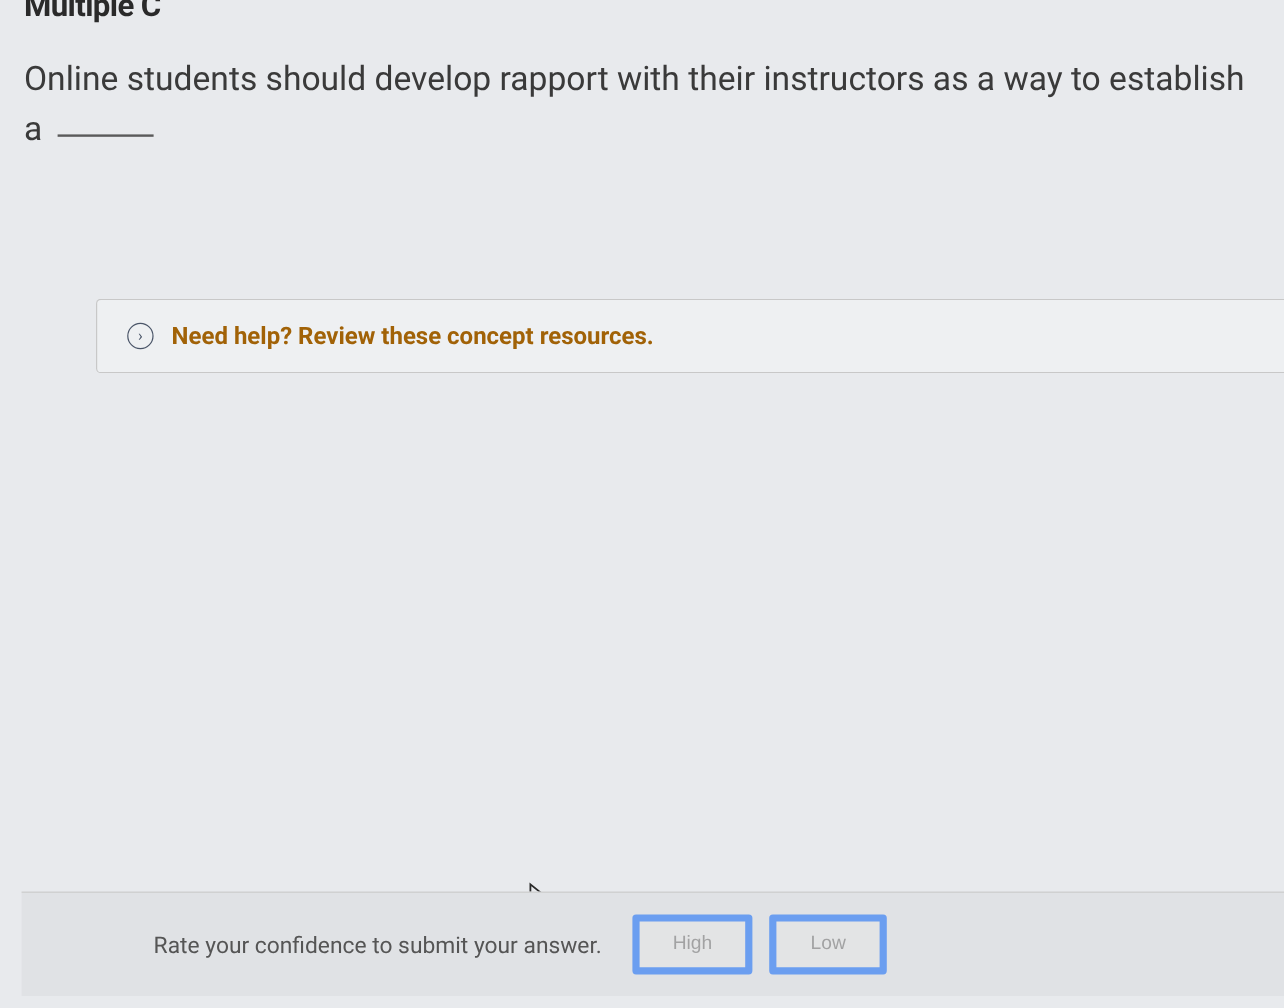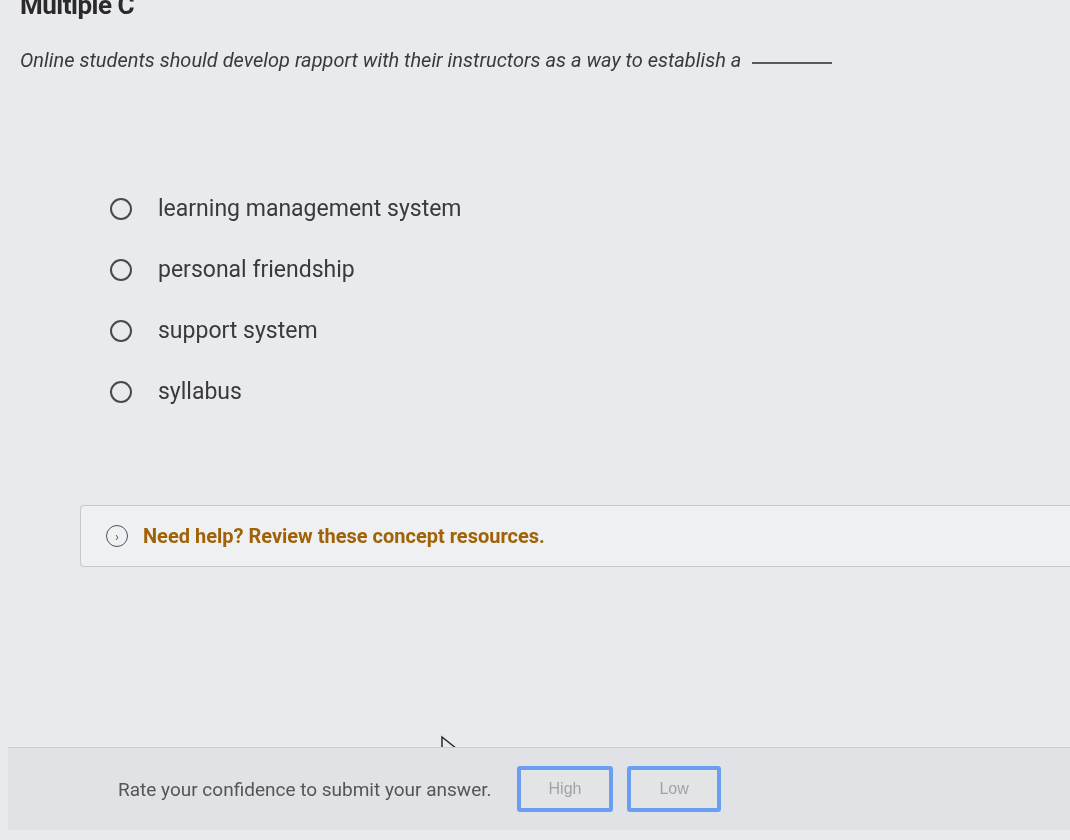--- a/index.html
+++ b/index.html
@@ -23,27 +23,26 @@
     .question-type {
       font-size: 26px;
       font-weight: 700;
       color: #2a2a2a;
       padding: 0 20px;
       margin-top: -10px;
       margin-bottom: 25px;
       letter-spacing: -0.5px;
     }
     .question-text {
-      font-size: 20px;
+      font-size: 28px;
       color: #3a3a3a;
       padding: 0 20px;
       line-height: 1.5;
       margin-bottom: 120px;
       font-weight: 400;
-      font-style: italic;
     }
     .blank {
       display: inline-block;
       border-bottom: 2px solid #5a5a5a;
       width: 80px;
       vertical-align: baseline;
       margin-left: 6px;
       position: relative;
       top: -3px;
     }
@@ -93,35 +92,35 @@
       flex-shrink: 0;
     }
     .help-text {
       font-size: 20px;
       font-weight: 700;
       color: #a16207;
     }
     .footer {
       position: absolute;
       bottom: 0;
-      left: 8px;
+      left: 18px;
       right: 0;
       padding: 18px 20px 18px 110px;
       display: flex;
       align-items: center;
       background: #e0e2e5;
       border-top: 1px solid #cccccc;
     }
     .confidence-text {
       font-size: 19px;
       color: #555;
       margin-right: 25px;
     }
     .confidence-btn {
-      border: 4px solid #3b82f6;
+      border: 6px solid #3b82f6;
       background: #e5e5e5;
       color: #888;
       font-size: 16px;
       padding: 10px 28px;
       margin-right: 14px;
       border-radius: 3px;
       cursor: pointer;
       opacity: 0.7;
       text-align: right;
     }
@@ -139,43 +138,20 @@
 
 <div class="page">
 
   <div class="question-type">Multiple C</div>
 
   <div class="question-text">
     <span>Online students should develop rapport with their instructors as a way to establish a</span>
     <span class="blank"></span>
   </div>
 
-  <div class="options">
-
-    <div class="option">
-      <span class="radio-circle"></span>
-      <span class="option-label">learning management system</span>
-    </div>
-
-    <div class="option">
-      <span class="radio-circle"></span>
-      <span class="option-label">personal friendship</span>
-    </div>
-
-    <div class="option">
-      <span class="radio-circle"></span>
-      <span class="option-label">support system</span>
-    </div>
-
-    <div class="option">
-      <span class="radio-circle"></span>
-      <span class="option-label">syllabus</span>
-    </div>
-
-  </div>
 
   <div class="help-panel">
     <span class="help-icon">›</span>
     <span class="help-text">Need help? Review these concept resources.</span>
   </div>
 
   <div class="cursor">
     <svg width="22" height="26" viewBox="0 0 22 26">
       <path d="M2 2 L2 20 L7 16 L11 24 L14 22 L10 14 L17 14 Z" fill="none" stroke="#2a2a2a" stroke-width="1.5"></path>
     </svg>

